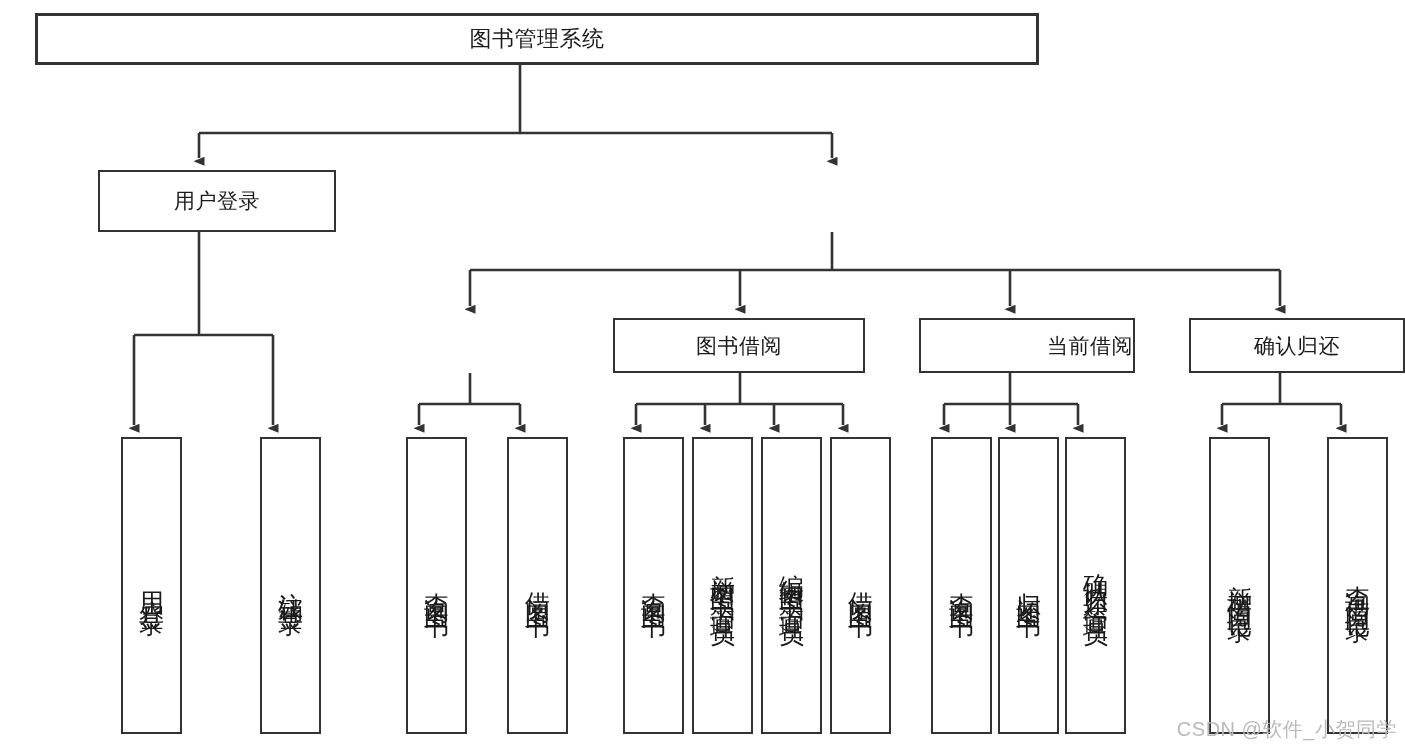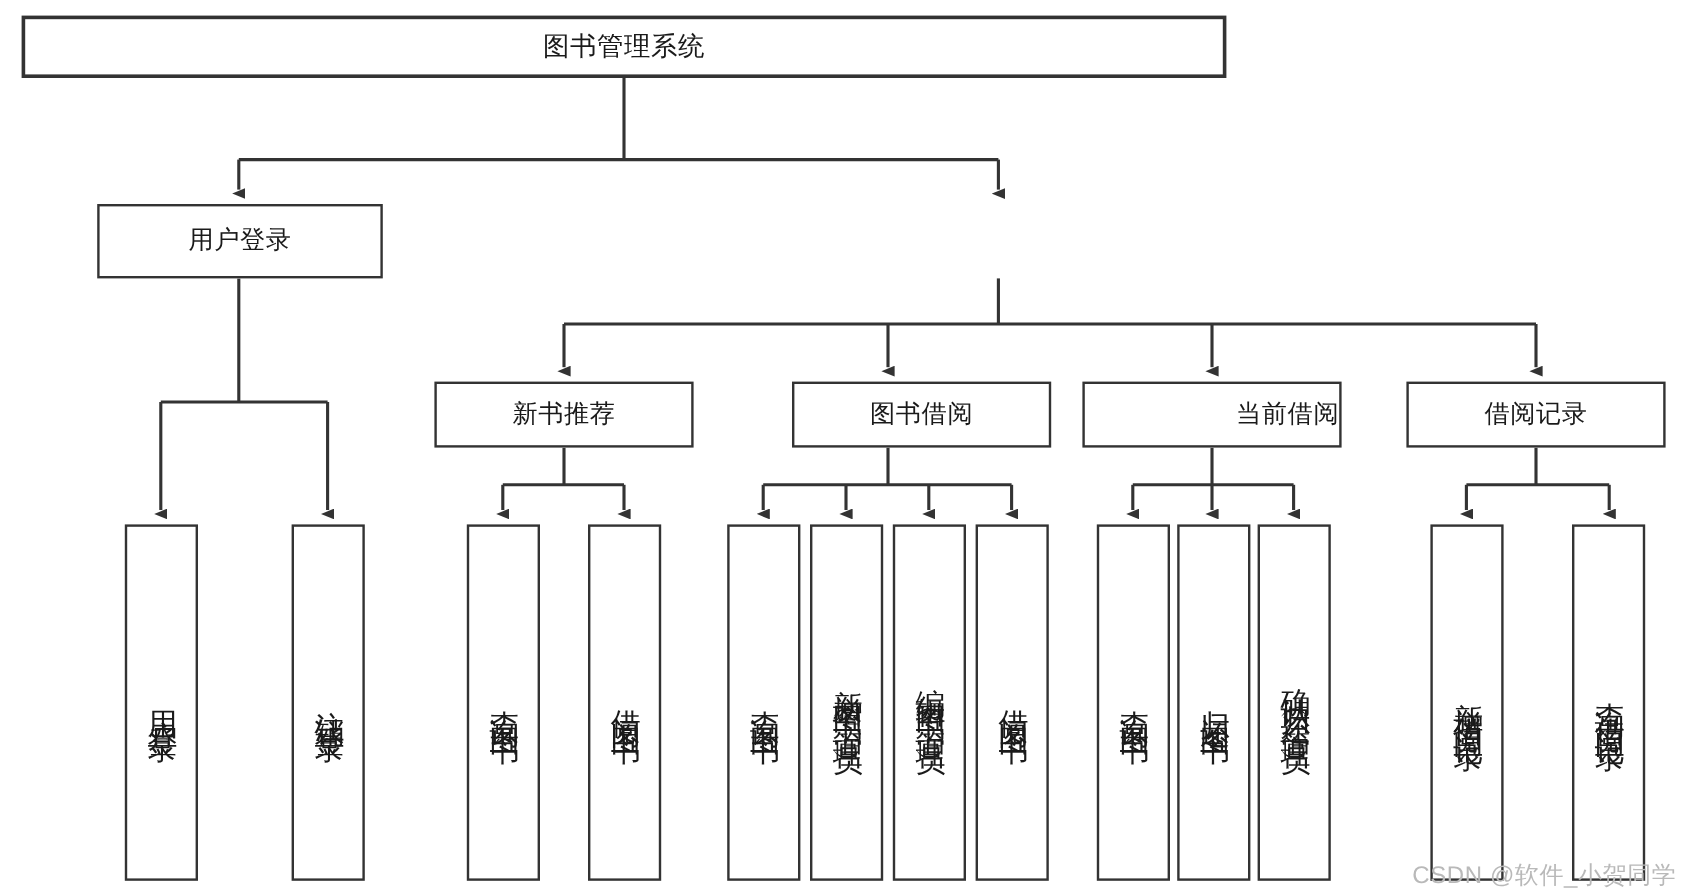--- a/index.html
+++ b/index.html
@@ -28,20 +28,21 @@
   }
   .node {
     position: absolute;
     box-sizing: border-box;
     background: #ffffff;
     border: 2px solid #333333;
     display: flex;
     align-items: center;
     justify-content: center;
     overflow: hidden;
+    margin-left: 17px;
   }
   .node-root {
     border-width: 3px;
   }
   .node-label {
     color: #1a1a1a;
     line-height: 1.12;
     text-align: center;
     white-space: nowrap;
   }
@@ -132,31 +133,28 @@
   </svg>
 
   <div class="node node-h node-root" style="left:18px; top:13px; width:1004px; height:52px;">
     <span class="node-label">图书管理系统</span>
   </div>
 
   <div class="node node-h" style="left:81px; top:170px; width:238px; height:62px;">
     <span class="node-label">用户登录</span>
   </div>
 
-  <div class="node node-h" style="left:362px; top:318px; width:216px; height:55px;">
-    <span class="node-label">新书推荐</span>
-  </div>
-  <div class="node node-h" style="left:660px; top:318px; width:216px; height:55px;">
+  <div class="node node-h" style="left:596px; top:318px; width:252px; height:55px;">
     <span class="node-label">图书借阅</span>
   </div>
   <div class="node node-h" style="left:902px; top:318px; width:216px; height:55px;justify-content:flex-end;">
     <span class="node-label">当前借阅</span>
   </div>
   <div class="node node-h" style="left:1172px; top:318px; width:216px; height:55px;">
-    <span class="node-label">借阅记录</span>
+    <span class="node-label">确认归还</span>
   </div>
 
   <div class="node node-v" style="left:104px; top:437px; width:61px; height:297px;">
     <span class="node-label">用户登录</span>
   </div>
   <div class="node node-v" style="left:243px; top:437px; width:61px; height:297px;">
     <span class="node-label">注销登录</span>
   </div>
 
   <div class="node node-v" style="left:389px; top:437px; width:61px; height:297px;">

